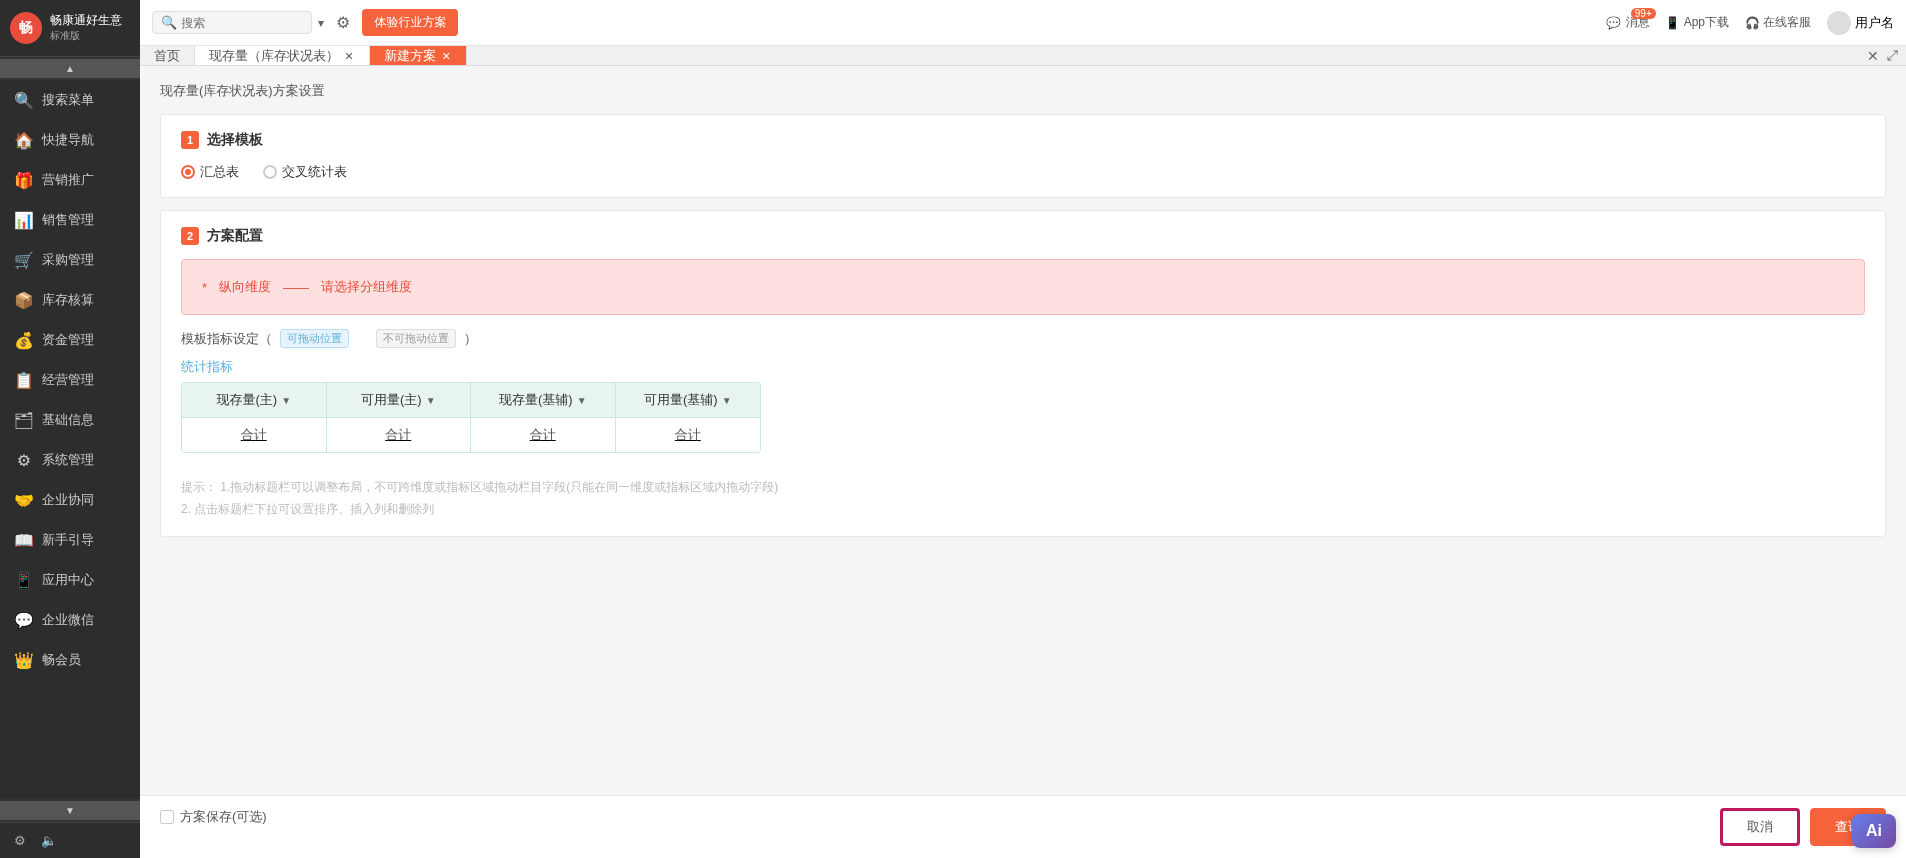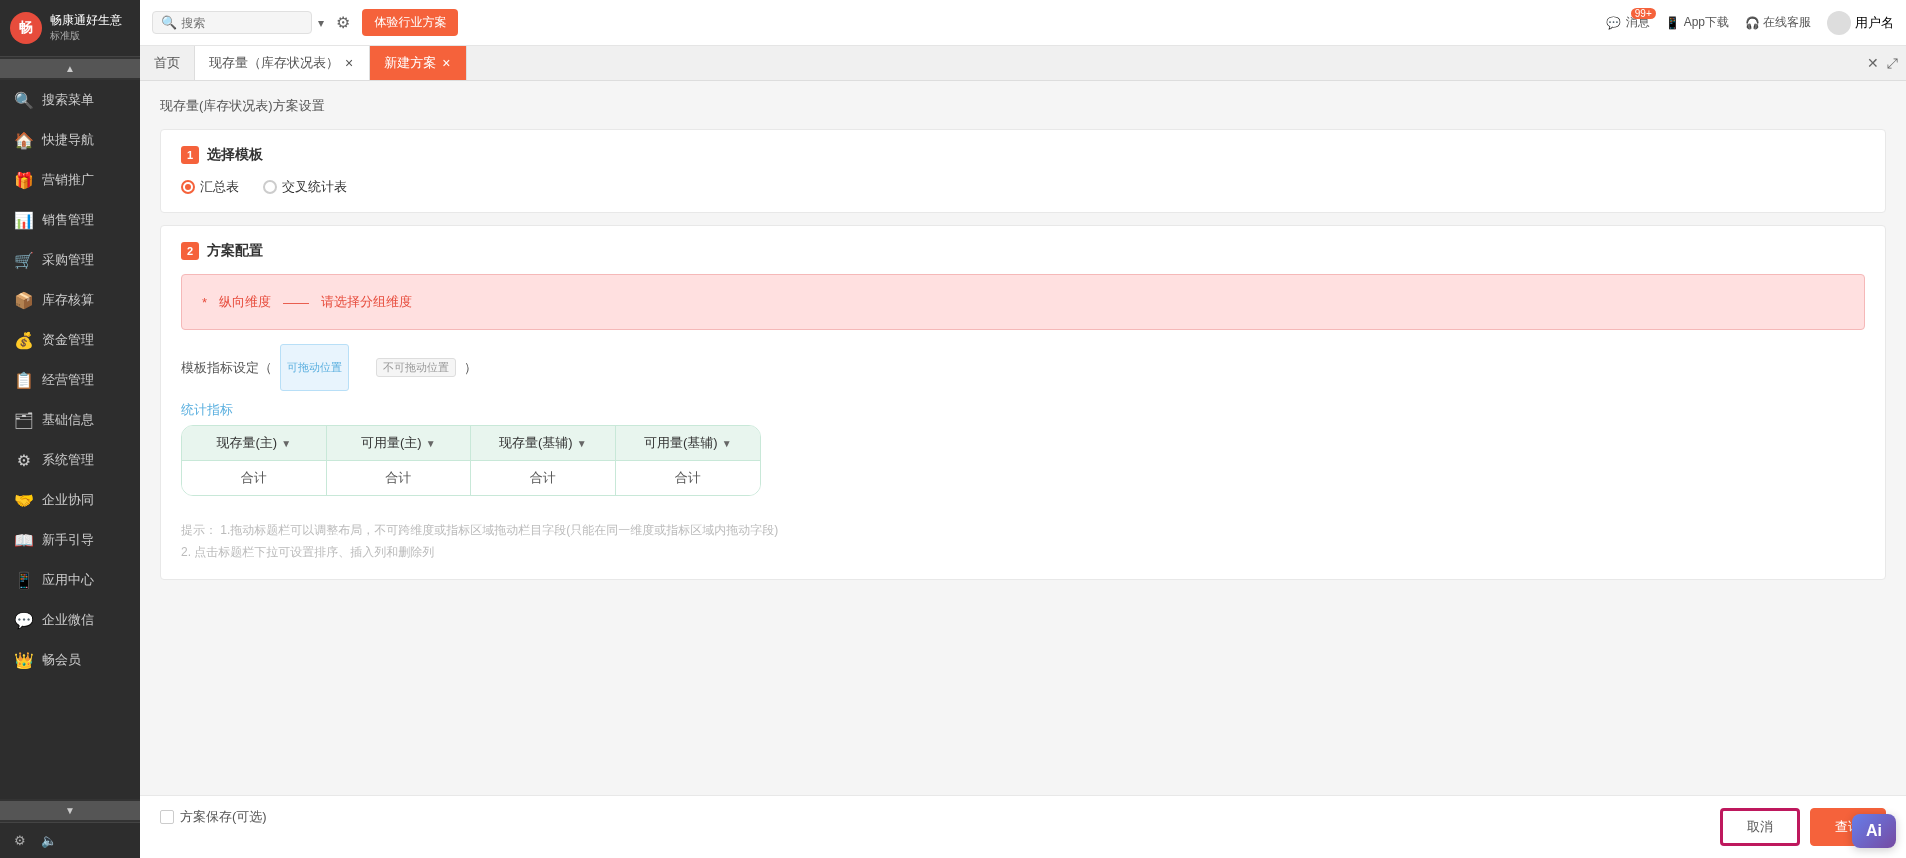--- a/index.html
+++ b/index.html
@@ -93,21 +93,21 @@
     .user-area { display: flex; align-items: center; gap: 4px; cursor: pointer; }
     .user-avatar { width: 24px; height: 24px; background: #ddd; border-radius: 50%; }
 
     
     .tabs-bar {
       background: #f0f0f0;
       display: flex; align-items: center;
       padding: 0 0;
       border-bottom: 1px solid #ddd;
       flex-shrink: 0;
-      height: 35px;
+      height: 20px;
     }
     .tab {
       display: flex; align-items: center; gap: 4px;
       padding: 0 14px;
       height: 100%;
       cursor: pointer;
       font-size: 13px;
       color: #555;
       border-right: 1px solid #ddd;
       background: #f0f0f0;
@@ -168,37 +168,37 @@
     }
     .required-star { color: #e74c3c; font-size: 13px; }
     .dim-name { font-size: 13px; color: #e74c3c; }
     .dim-dash { color: #e74c3c; font-size: 13px; }
     .dim-placeholder { color: #e74c3c; font-size: 13px; }
 
     .indicator-settings { margin-bottom: 10px; }
     .indicator-label { font-size: 13px; color: #555; margin-bottom: 8px; display: flex; align-items: center; gap: 8px; }
     .draggable-badge {
       background: #e8f4fd; border: 1px solid #b8dff7;
-      color: #5aafdf; font-size: 11px; border-radius: 3px; padding: 15px 6px;
+      color: #5aafdf; font-size: 11px; border-radius: 3px; padding: 1px 6px;
     }
     .non-draggable-badge {
       background: #f5f5f5; border: 1px solid #ddd;
       color: #999; font-size: 11px; border-radius: 3px; padding: 1px 6px;
     }
 
     .stats-label { color: #5aafdf; font-size: 13px; margin-bottom: 6px; font-weight: 500; }
 
-    .indicator-table { border: 1px solid #c8e8d8; border-radius: 12px; overflow: hidden; width: 580px; }
+    .indicator-table { border: 1px solid #c8e8d8; border-radius: 4px; overflow: hidden; width: 580px; }
     .indicator-header { display: grid; grid-template-columns: 1fr 1fr 1fr 1fr; background: #e8f5ee; }
     .indicator-cell {
       padding: 8px 12px; border-right: 1px solid #c8e8d8; font-size: 13px; color: #333;
       display: flex; align-items: center; justify-content: center; gap: 4px;
     }
     .indicator-cell:last-child { border-right: none; }
-    .indicator-body { display: grid; grid-template-columns: 1fr 1fr 1fr 1fr; border-top: 1px solid #c8e8d8; background: #fff; }
+    .indicator-body { display: grid; grid-template-columns: 1fr 1fr 1fr 1fr; border-top: 1px solid #c8e8d8; background: #fff; text-decoration: underline; }
     .indicator-body-cell {
       padding: 8px 12px; border-right: 1px solid #c8e8d8; font-size: 13px; color: #555;
       display: flex; align-items: center; justify-content: center;
     }
     .indicator-body-cell:last-child { border-right: none; }
     .caret-icon { font-size: 10px; color: #666; }
 
     .hint-section { margin-top: 24px; color: #bbb; font-size: 12px; line-height: 1.8; }
 
     

